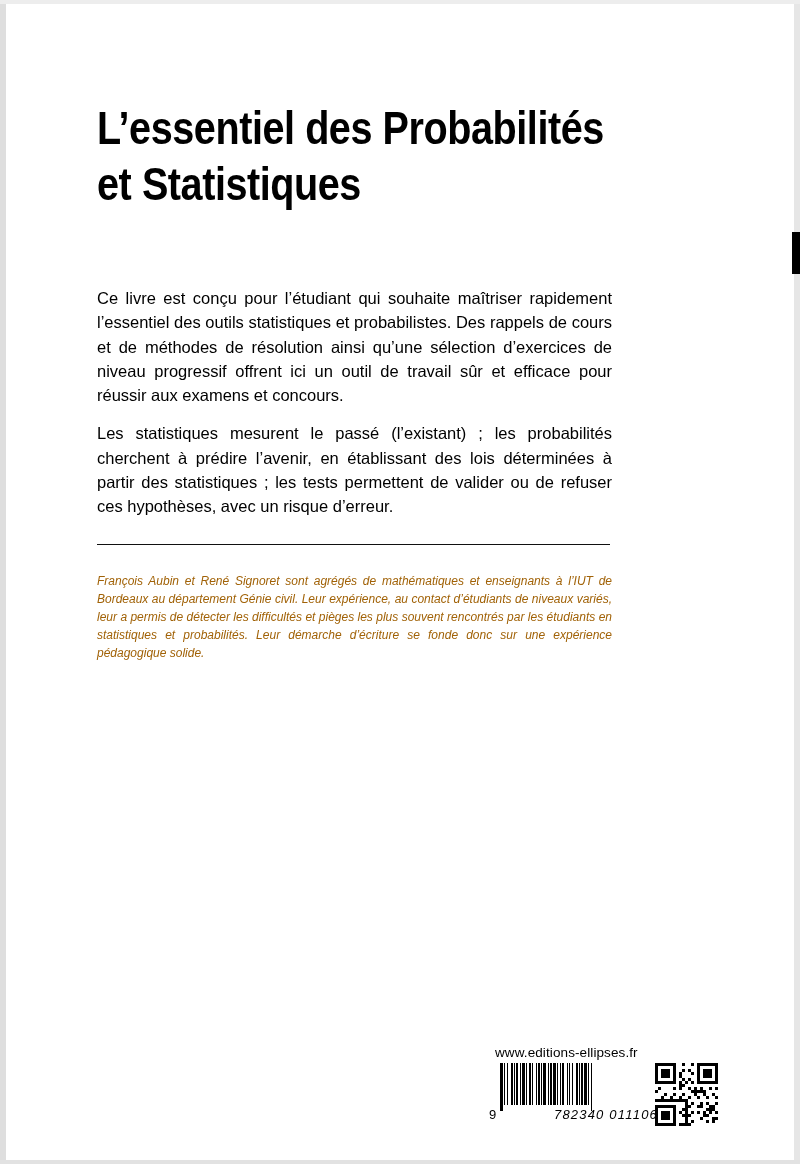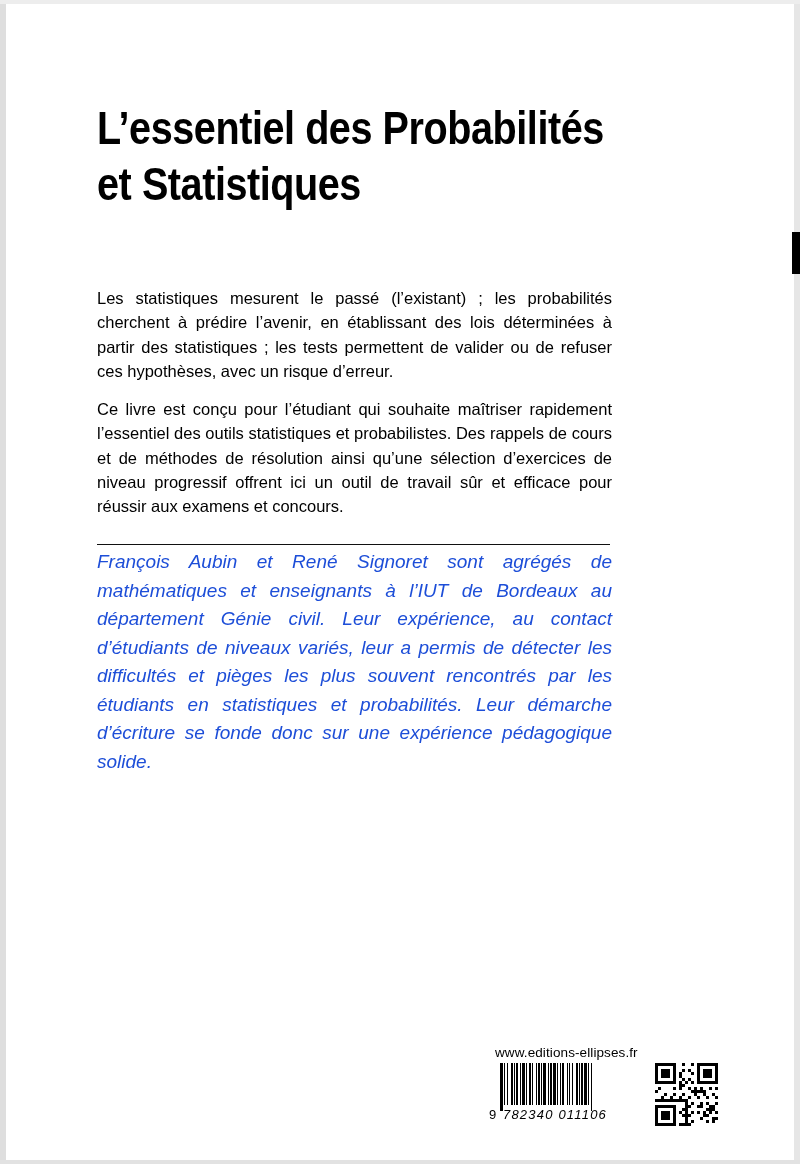--- a/index.html
+++ b/index.html
@@ -93,36 +93,37 @@
   .blurb p:last-child { margin-bottom: 0; }
 
   .rule {
     margin-top: 26px;
     width: 513px;
     height: 1px;
     background: #111;
   }
 
   .bio {
-    margin-top: 3px;
-    font-size: 19px;
+    margin-top: 27px;
+    font-size: 12px;
     line-height: 1.5;
     font-style: italic;
     text-align: justify;
-    color: #1d4ed8;
+    color: #a16207;
   }
   .bio p { margin: 0; }
 
   
   .footer {
     position: absolute;
     left: 489px;
     top: 1040px;
     width: 250px;
     height: 86px;
+    text-align: right;
   }
   .publisher-url {
     position: absolute;
     left: 6px;
     top: 5px;
     font-size: 13.5px;
     letter-spacing: 0.1px;
     color: #000;
     white-space: nowrap;
   }
@@ -194,22 +195,22 @@
   <div class="spine-mark"></div>
 
   <div class="content">
 
     <h1 class="book-title">
       <span class="title-line">L’essentiel des Probabilités</span>
       <span class="title-line">et Statistiques</span>
     </h1>
 
     <div class="blurb">
+      <p>Ce livre est conçu pour l’étudiant qui souhaite maîtriser rapidement l’essentiel des outils statistiques et probabilistes. Des rappels de cours et de méthodes de résolution ainsi qu’une sélection d’exercices de niveau progressif offrent ici un outil de travail sûr et efficace pour réussir aux examens et concours.</p>
       <p>Les statistiques mesurent le passé (l’existant) ; les probabilités cherchent à prédire l’avenir, en établissant des lois déterminées à partir des statistiques ; les tests permettent de valider ou de refuser ces hypothèses, avec un risque d’erreur.</p>
-      <p>Ce livre est conçu pour l’étudiant qui souhaite maîtriser rapidement l’essentiel des outils statistiques et probabilistes. Des rappels de cours et de méthodes de résolution ainsi qu’une sélection d’exercices de niveau progressif offrent ici un outil de travail sûr et efficace pour réussir aux examens et concours.</p>
     </div>
 
     <div class="rule"></div>
 
     <div class="bio">
       <p>François Aubin et René Signoret sont agrégés de mathématiques et enseignants à l’IUT de Bordeaux au département Génie civil. Leur expérience, au contact d’étudiants de niveaux variés, leur a permis de détecter les difficultés et pièges les plus souvent rencontrés par les étudiants en statistiques et probabilités. Leur démarche d’écriture se fonde donc sur une expérience pédagogique solide.</p>
     </div>
 
   </div>
 

